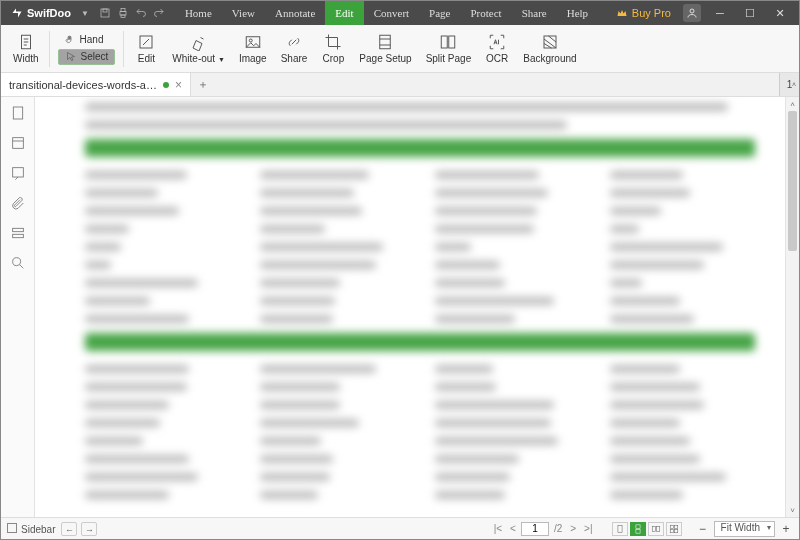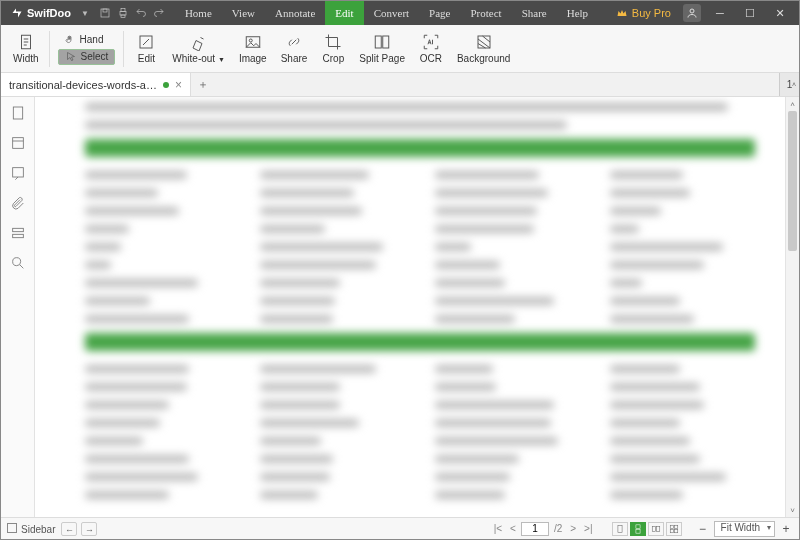--- a/index.html
+++ b/index.html
@@ -213,20 +213,29 @@
       <div class="ricon">
           <svg viewBox="0 0 24 24">
             <path d="M6 2v16h16M2 6h16v16"></path>
           </svg>
         </div>
       <div class="rlabel">Crop</div>
     </div>
     <div class="rgrp">
       <div class="ricon">
           <svg viewBox="0 0 24 24">
+            <rect x="5" y="3" width="14" height="18"></rect>
+            <path d="M5 8h14M5 16h14"></path>
+          </svg>
+        </div>
+      <div class="rlabel">Page Setup</div>
+    </div>
+    <div class="rgrp">
+      <div class="ricon">
+          <svg viewBox="0 0 24 24">
             <rect x="3" y="4" width="8" height="16"></rect>
             <rect x="13" y="4" width="8" height="16"></rect>
           </svg>
         </div>
       <div class="rlabel">Split Page</div>
     </div>
     <div class="rgrp">
       <div class="ricon">
           <svg viewBox="0 0 24 24">
             <path d="M3 7V3h4M21 7V3h-4M3 17v4h4M21 17v4h-4"></path>

